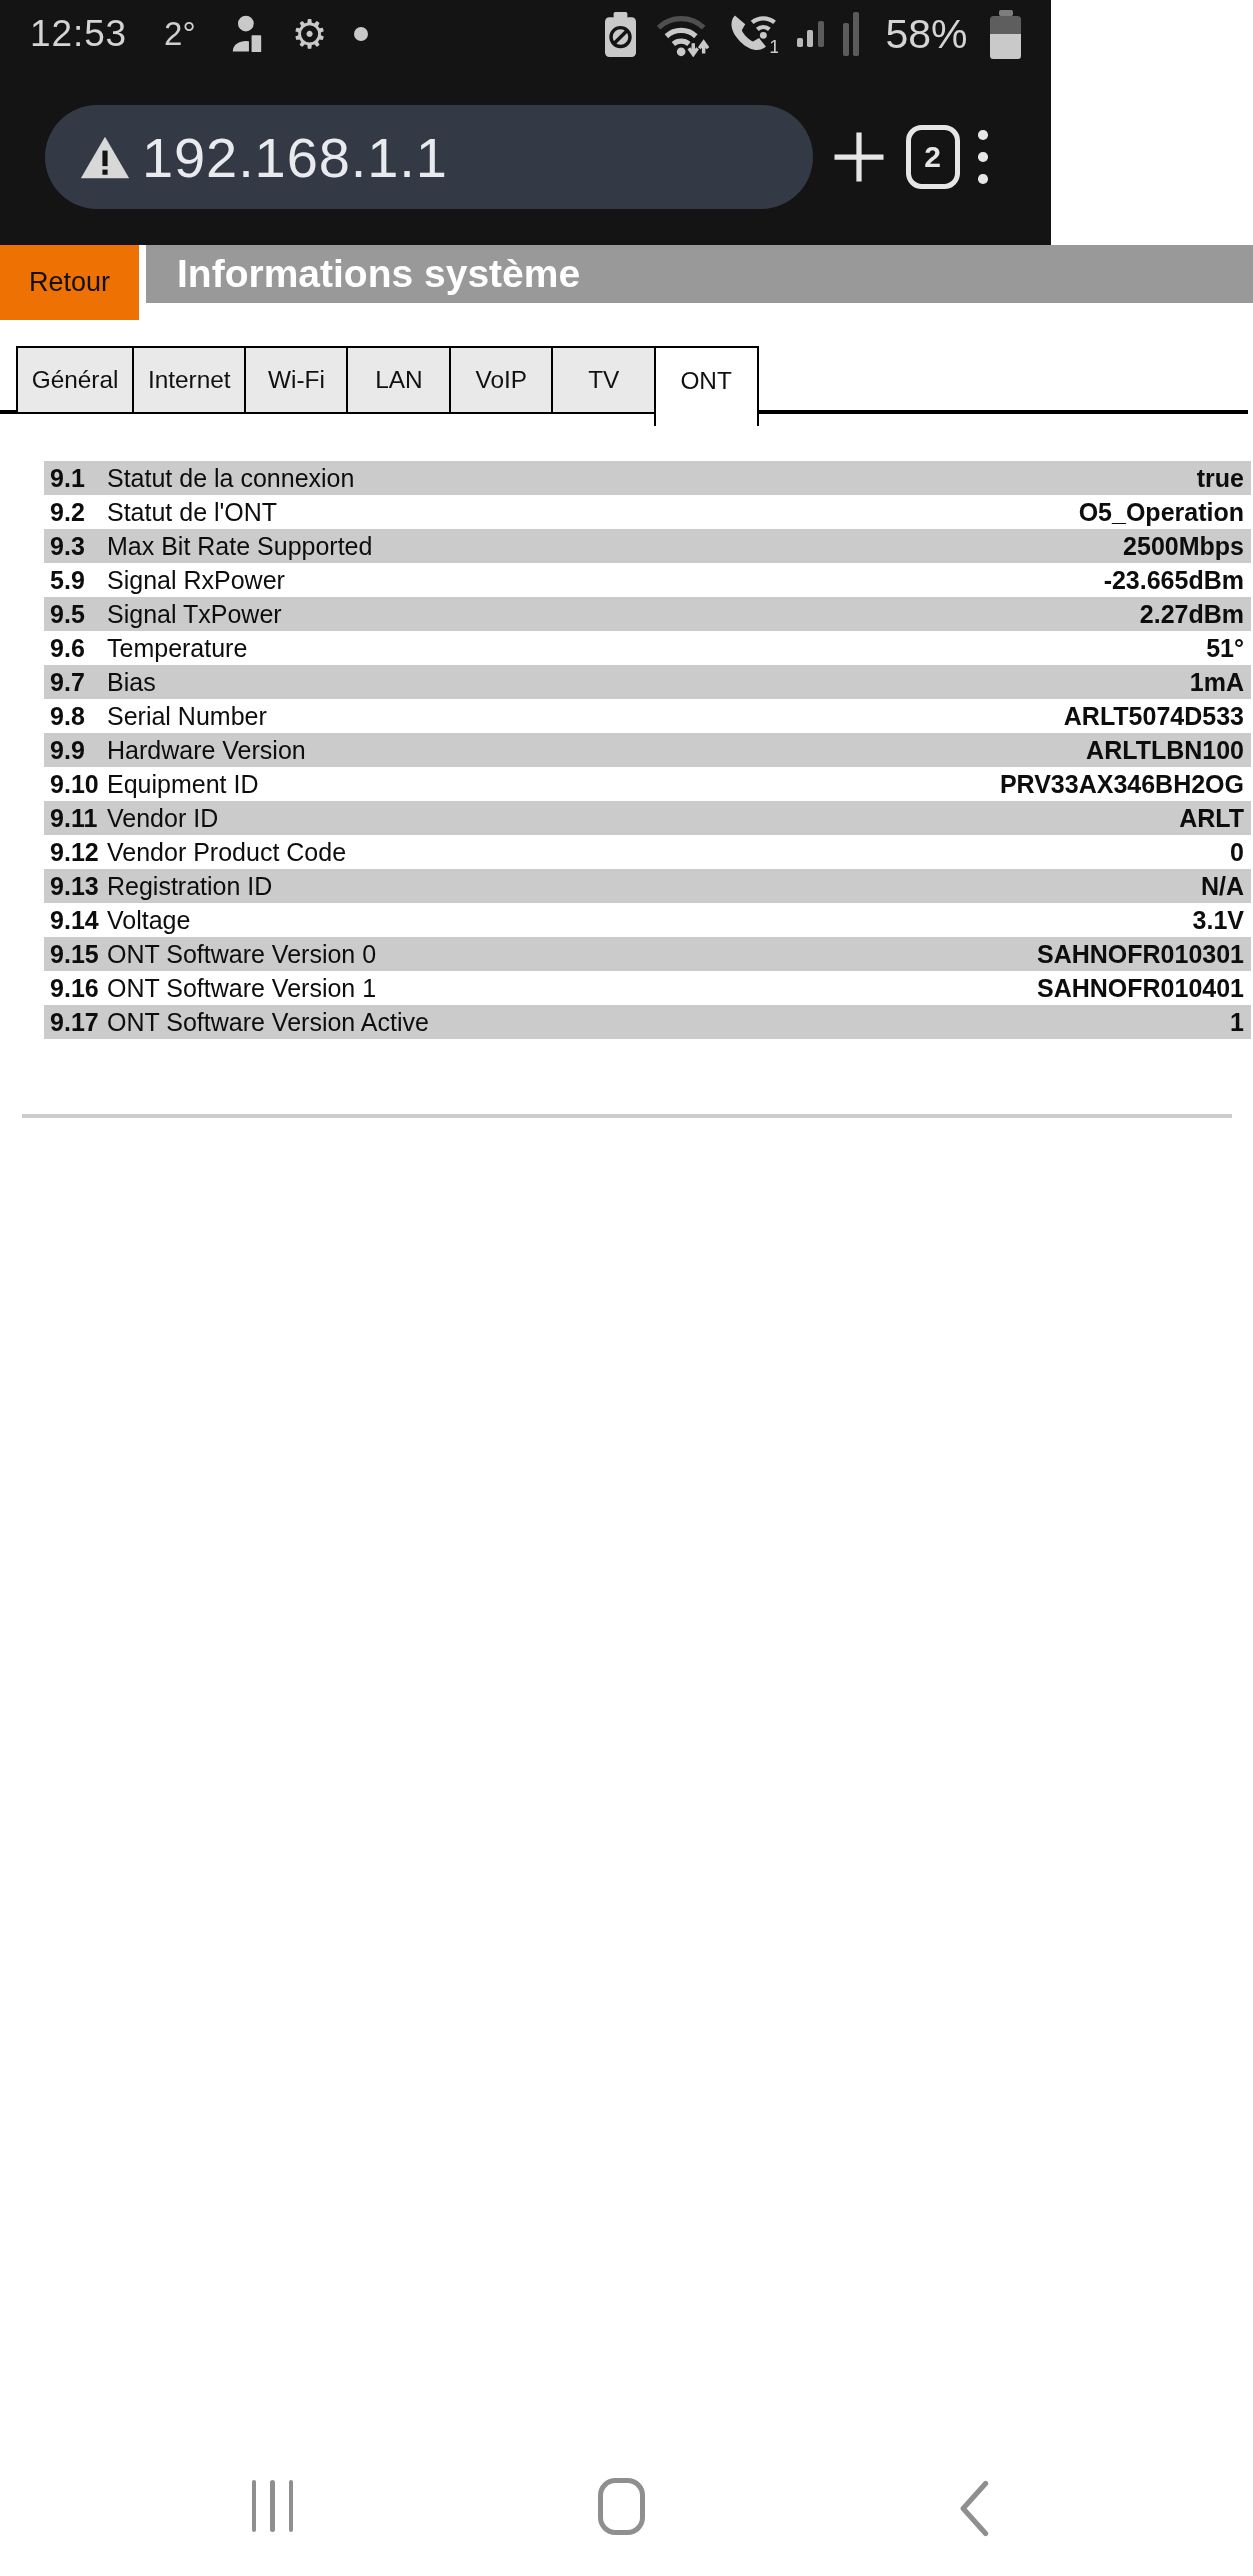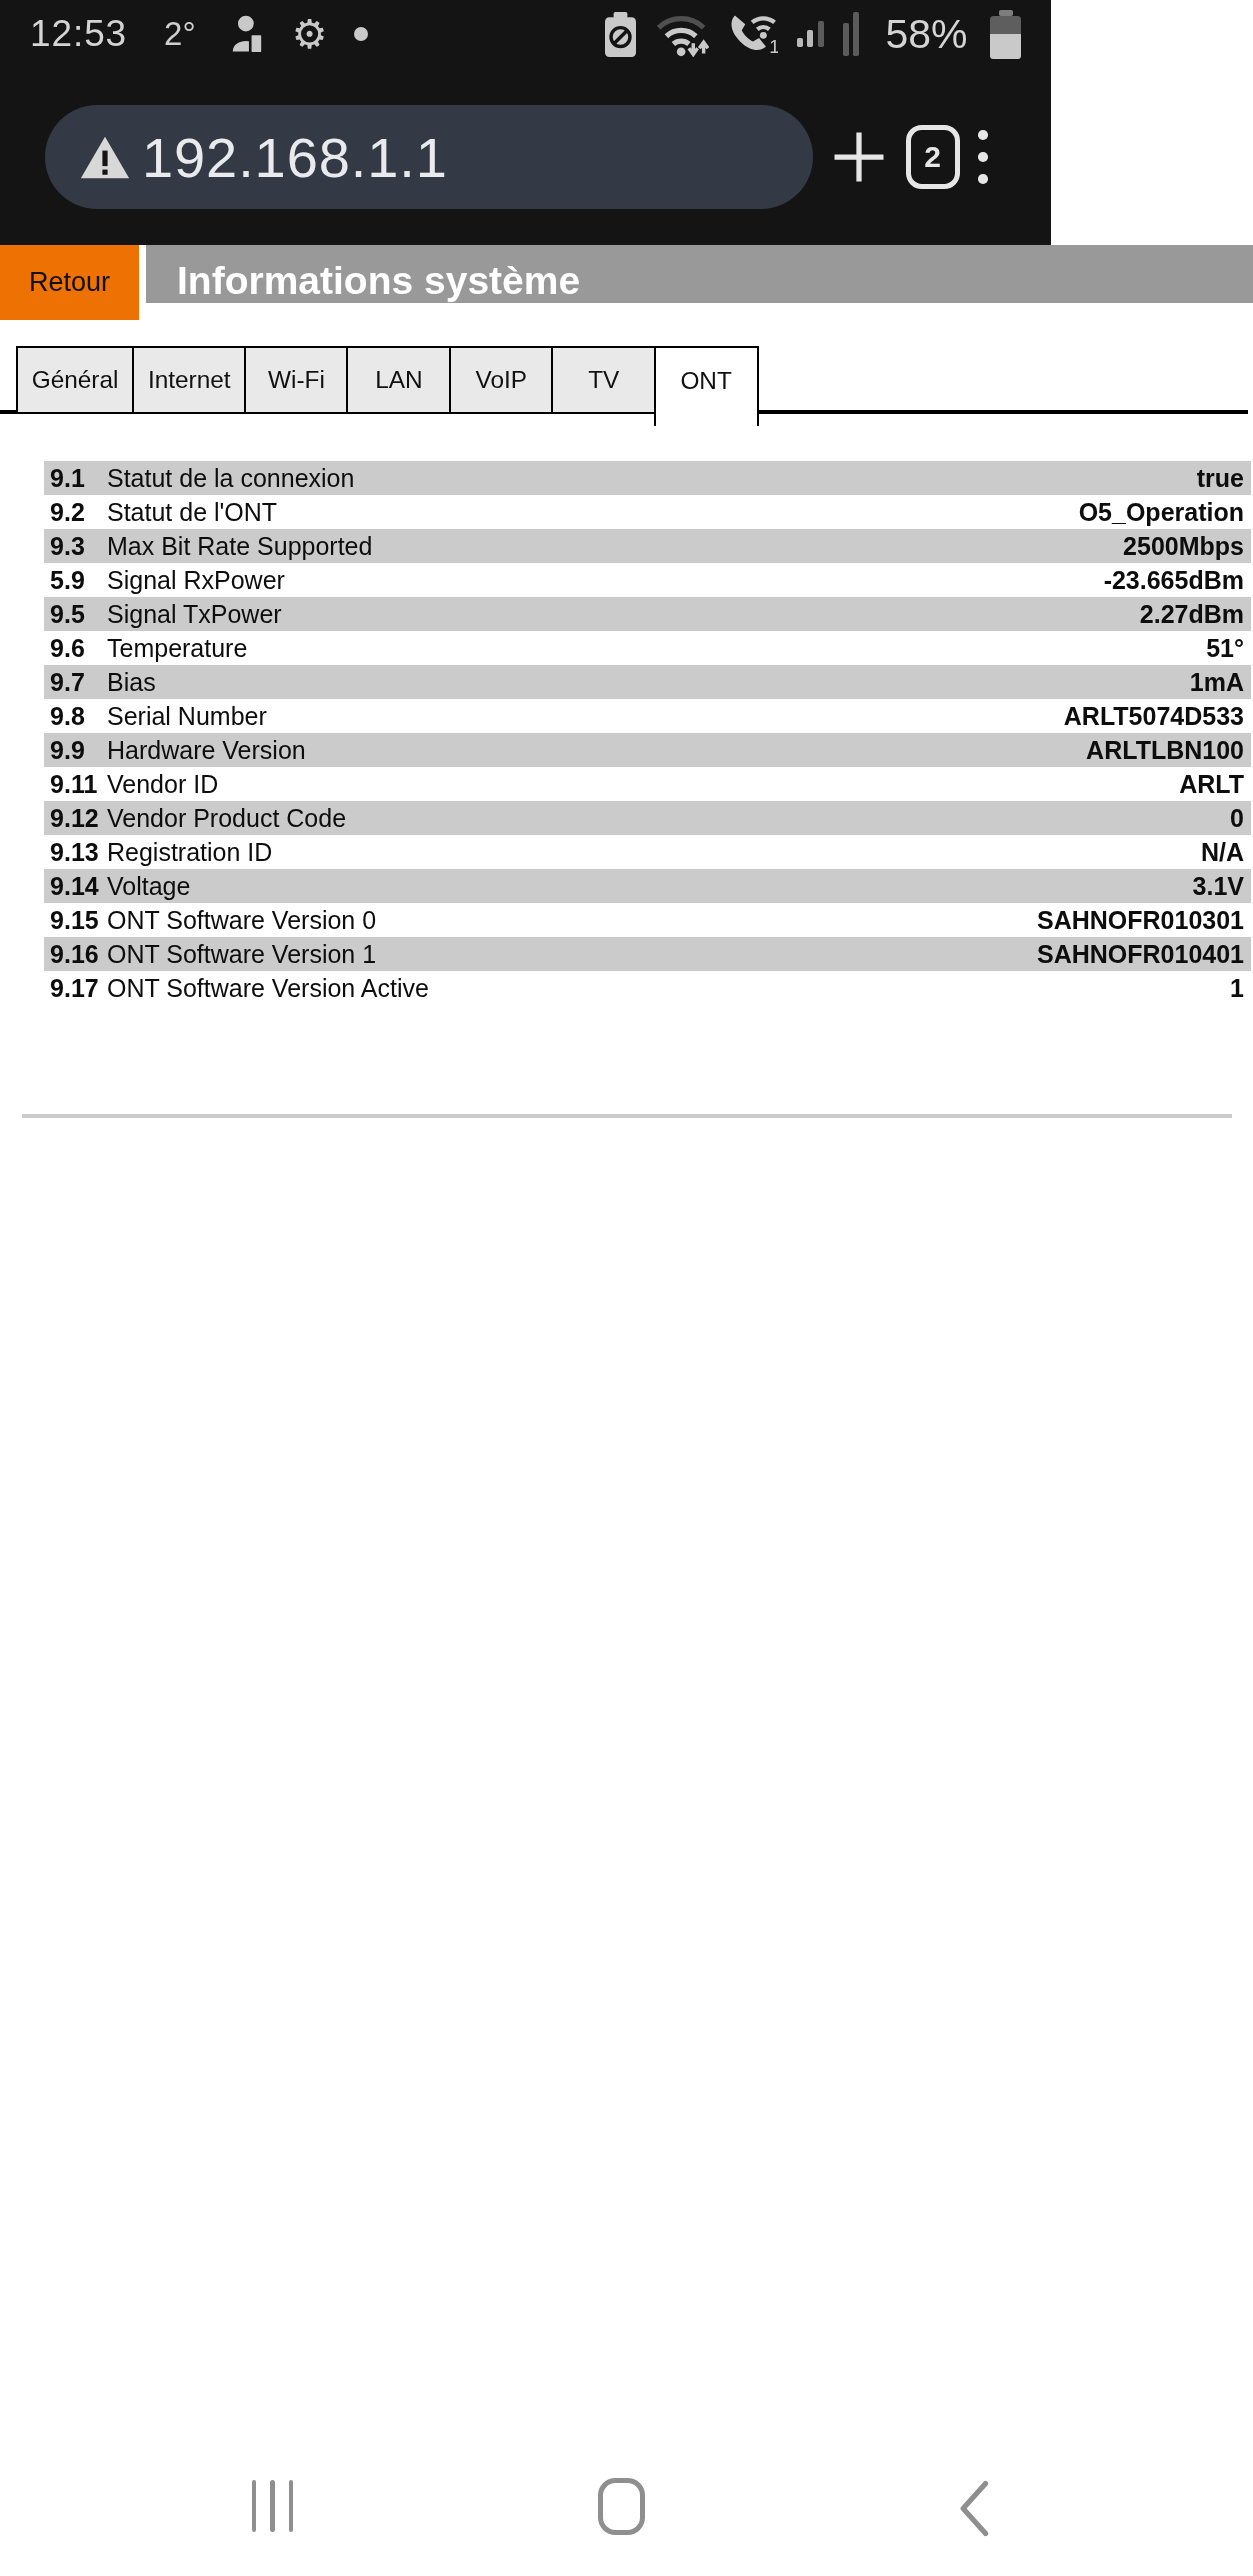--- a/index.html
+++ b/index.html
@@ -39,21 +39,21 @@
   .tabbox { width:54px; height:64px; border:5.2px solid #e6e6e6; border-radius:15.7px;
     display:flex; align-items:center; justify-content:center; color:#e6e6e6; font-size:30px; font-weight:bold; }
   .kebab { display:flex; flex-direction:column; gap:12.2px; }
   .kebab i { width:9.6px; height:9.6px; border-radius:50%; background:#e6e6e6; }
 
   
   .pageheader { position:absolute; top:245px; left:0; width:100%; height:58px; display:flex; }
   .backbtn { width:139px; height:75px; background:#ee7203; color:#111;
     display:flex; align-items:center; justify-content:center; font-size:27px; }
   .hgap { width:7px; background:#fff; }
-  .titlebar { flex:1; background:#999999; display:flex; align-items:flex-end; padding-left:31px; }
+  .titlebar { flex:1; background:#999999; display:flex; align-items:center; padding-left:31px; }
   .titlebar h1 { color:#fff; font-size:39px; font-weight:bold; }
 
   
   .tabbar { position:absolute; top:346px; left:0; width:1253px; height:84px; }
   .tab-baseline { position:absolute; top:64px; left:0; width:1248px; height:3.5px; background:#000; }
   .tabs { position:absolute; top:0; left:15.7px; display:flex; }
   .tab { position:relative; z-index:1; height:68px; min-width:105px; padding:0 14px;
     border:2.6px solid #000; margin-right:-2.6px; background:#e9e9e9;
     display:flex; align-items:center; justify-content:center; font-size:24.4px; color:#111; }
   .tab.active { z-index:2; height:80px; padding-bottom:12.2px; background:#fff; border-bottom:none; }
@@ -245,20 +245,25 @@
       <span class="t-label">Serial Number</span>
       <span class="t-value">ARLT5074D533</span>
     </div>
 
     <div class="trow">
       <span class="t-num">9.9</span>
       <span class="t-label">Hardware Version</span>
       <span class="t-value">ARLTLBN100</span>
     </div>
 
+    <div class="trow">
+      <span class="t-num">9.10</span>
+      <span class="t-label">Equipment ID</span>
+      <span class="t-value">PRV33AX346BH2OG</span>
+    </div>
 
     <div class="trow">
       <span class="t-num">9.11</span>
       <span class="t-label">Vendor ID</span>
       <span class="t-value">ARLT</span>
     </div>
 
     <div class="trow">
       <span class="t-num">9.12</span>
       <span class="t-label">Vendor Product Code</span>

